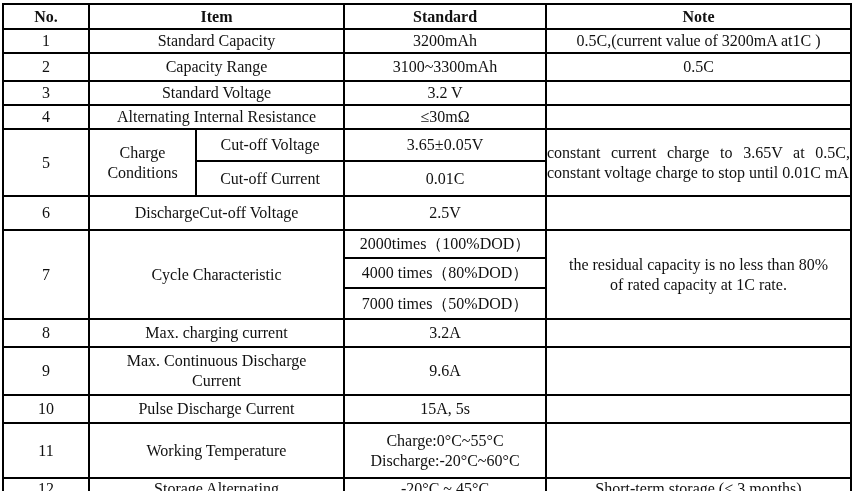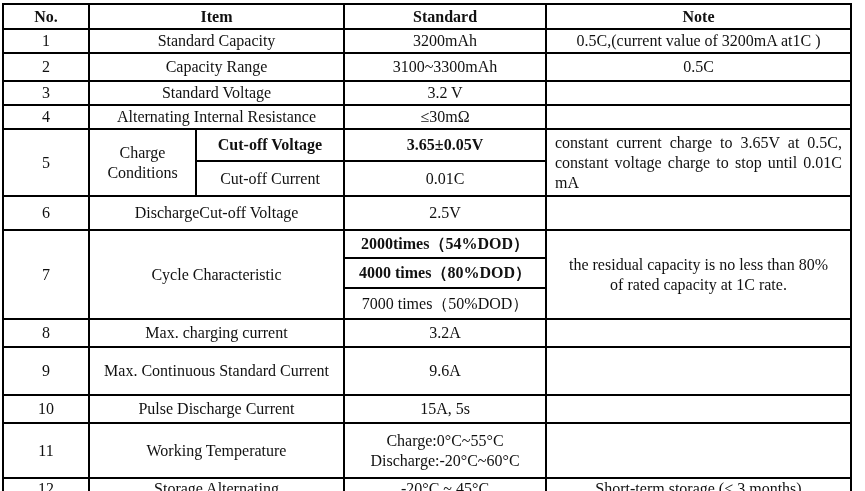--- a/index.html
+++ b/index.html
@@ -1,26 +1,26 @@
 <!DOCTYPE html>
 <html><head>
 <meta charset="utf-8">
 <style>
   html, body { margin:0; padding:0; background:#ffffff; }
   body { width:865px; height:491px; overflow:hidden; position:relative;
          font-family:"Liberation Serif", "DejaVu Serif", serif; color:#111; }
   table.spec { position:absolute; left:2px; top:3px; border-collapse:collapse;
                table-layout:fixed; width:848px; font-size:16px; }
-  table.spec td, table.spec th { border:2px solid #000; padding:0 8px; text-align:center;
+  table.spec td, table.spec th { border:2px solid #000; padding:0 0; text-align:center;
                vertical-align:middle; line-height:20px; overflow:hidden; white-space:nowrap; }
   table.spec th { font-weight:bold; font-size:16px; }
   .left { text-align:right; }
   .just { text-align:justify !important; white-space:normal !important; text-align-last:left; }
   .wrap { white-space:normal !important;margin-left:48px; }
-  .subtop { border-bottom:1px solid #000 !important;font-weight:bold; }
+  .subtop { border-bottom:1px solid #000 !important; }
 </style>
 </head>
 <body>
 
 <table class="spec">
   <colgroup>
     <col style="width:86px">
     <col style="width:107px">
     <col style="width:148px">
     <col style="width:202px">
@@ -70,38 +70,38 @@
   </tr>
   <tr style="height:34px">
     <td>6</td>
     <td colspan="2" class="left">DischargeCut-off Voltage</td>
     <td>2.5V</td>
     <td></td>
   </tr>
   <tr style="height:28px">
     <td rowspan="3">7</td>
     <td rowspan="3" colspan="2">Cycle Characteristic</td>
-    <td class="left subtop">2000times（54%DOD）</td>
+    <td class="left subtop">2000times（100%DOD）</td>
     <td rowspan="3" class="wrap" style="padding:8px 14px">the residual capacity is no less than 80% of rated capacity at 1C rate.</td>
   </tr>
   <tr style="height:30px">
     <td class="left subtop">4000 times（80%DOD）</td>
   </tr>
   <tr style="height:31px">
     <td class="left">7000 times（50%DOD）</td>
   </tr>
   <tr style="height:28px">
     <td>8</td>
     <td colspan="2">Max. charging current</td>
     <td>3.2A</td>
     <td></td>
   </tr>
   <tr style="height:48px">
     <td>9</td>
-    <td colspan="2" class="wrap" style="padding:0 14px">Max. Continuous Standard Current</td>
+    <td colspan="2" class="wrap" style="padding:0 14px">Max. Continuous Discharge Current</td>
     <td>9.6A</td>
     <td></td>
   </tr>
   <tr style="height:28px">
     <td>10</td>
     <td colspan="2">Pulse Discharge Current</td>
     <td>15A, 5s</td>
     <td></td>
   </tr>
   <tr style="height:55px">

